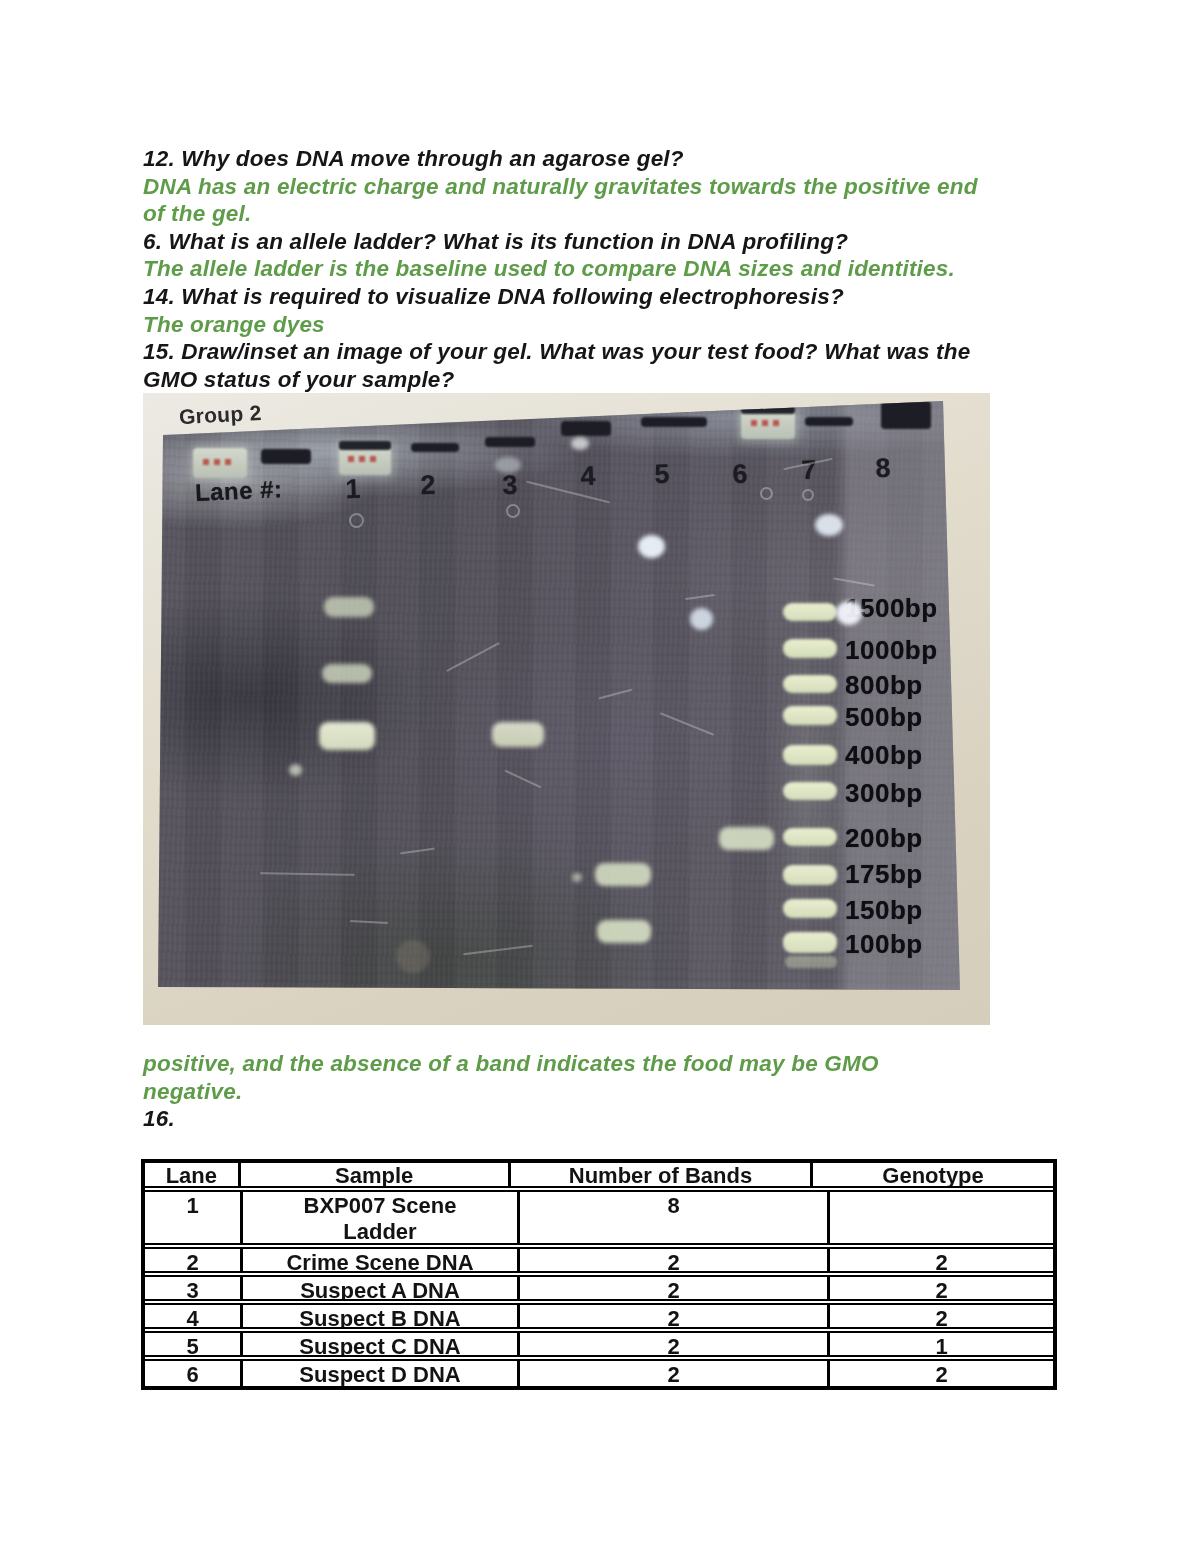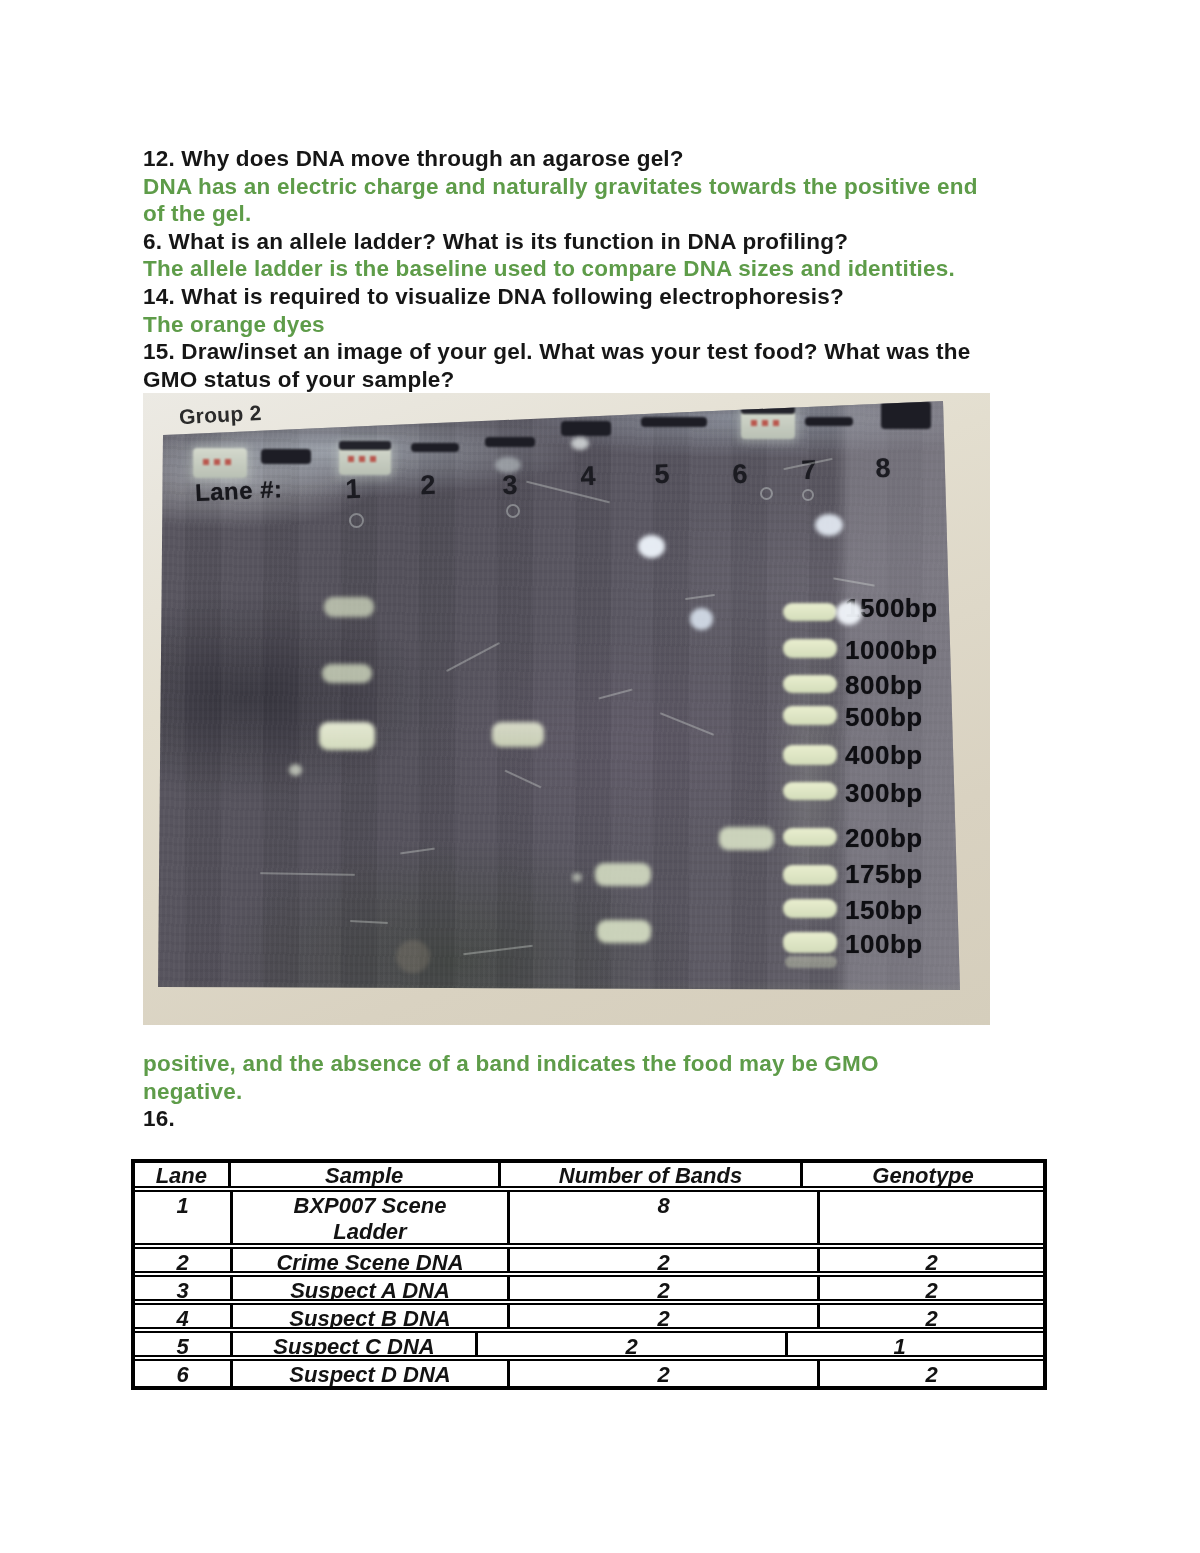--- a/index.html
+++ b/index.html
@@ -1,21 +1,21 @@
 <!DOCTYPE html>
 <html><head>
 <meta charset="utf-8">
 <style>
   html,body{margin:0;padding:0;background:#ffffff;}
   .page{
     position:relative;width:1200px;height:1553px;background:#ffffff;overflow:hidden;
     font-family:"Liberation Sans","DejaVu Sans",sans-serif;
   }
   
-  .text-block{position:absolute;left:143px;width:930px;}
+  .text-block{position:absolute;left:143px;width:930px;font-style:italic;}
   .tline{font-size:22.5px;line-height:27.6px;font-weight:600;letter-spacing:0.2px;white-space:nowrap;}
   .tline.question{color:var(--ink,#161616);}
   .tline.answer{color:var(--green,#5e9c49);}
   
   .gel-photo{
     position:absolute;left:143px;top:393px;width:847px;height:632px;
     background:linear-gradient(160deg,#eceae4 0%,#e3decf 35%,#d9d2c1 75%,#d5cebc 100%);
   }
   .gel-photo .group-label{
     position:absolute;left:36px;top:10px;font-size:21px;font-weight:600;color:#2b2b2b;
@@ -77,22 +77,22 @@
     filter:blur(0.5px);opacity:0.85;
   }
   .well.sticker.darktop::before{
     content:"";position:absolute;left:0;top:-4px;width:100%;height:9px;background:#23232b;border-radius:3px;filter:blur(0.5px);
   }
   .dot{position:absolute;border-radius:50%;filter:blur(2px);}
   .ring{position:absolute;border-radius:50%;border:2px solid rgba(222,230,226,0.38);filter:blur(0.6px);}
   .scratch{position:absolute;height:2px;background:rgba(228,233,226,0.32);border-radius:2px;filter:blur(0.4px);}
   
   .rtable{
-    position:absolute;left:131px;top:1159px;width:916px;height:231px;
-    border:4px solid #000;background:#fff;box-sizing:border-box;font-style:italic;
+    position:absolute;left:141px;top:1159px;width:916px;height:231px;
+    border:4px solid #000;background:#fff;box-sizing:border-box;
   }
   .rrow{display:flex;box-sizing:border-box;border-bottom:6px double #000;}
   .rrow:last-child{border-bottom:none;}
   .rcell{
     box-sizing:border-box;border-left:3px solid #000;text-align:center;
     font-size:22px;font-weight:600;color:#131313;overflow:hidden;padding-top:1px;
   }
   .rcell:first-child{border-left:none;}
   .rcell .cline{line-height:26px;}
   .hcell{line-height:24px;}
@@ -272,21 +272,21 @@
           <div class="cline">2</div>
         </div>
         <div class="rcell" style="width: 226px;">
           <div class="cline">2</div>
         </div>
       </div>
       <div class="rrow" style="height: 28px;">
         <div class="rcell" style="width: 95px;">
           <div class="cline">5</div>
         </div>
-        <div class="rcell" style="width: 245px;">
+        <div class="rcell" style="width: 277px;">
           <div class="cline">Suspect C DNA</div>
         </div>
         <div class="rcell" style="width: 310px;">
           <div class="cline">2</div>
         </div>
         <div class="rcell" style="width: 226px;">
           <div class="cline">1</div>
         </div>
       </div>
       <div class="rrow" style="height: 25px; border-bottom: none;">

